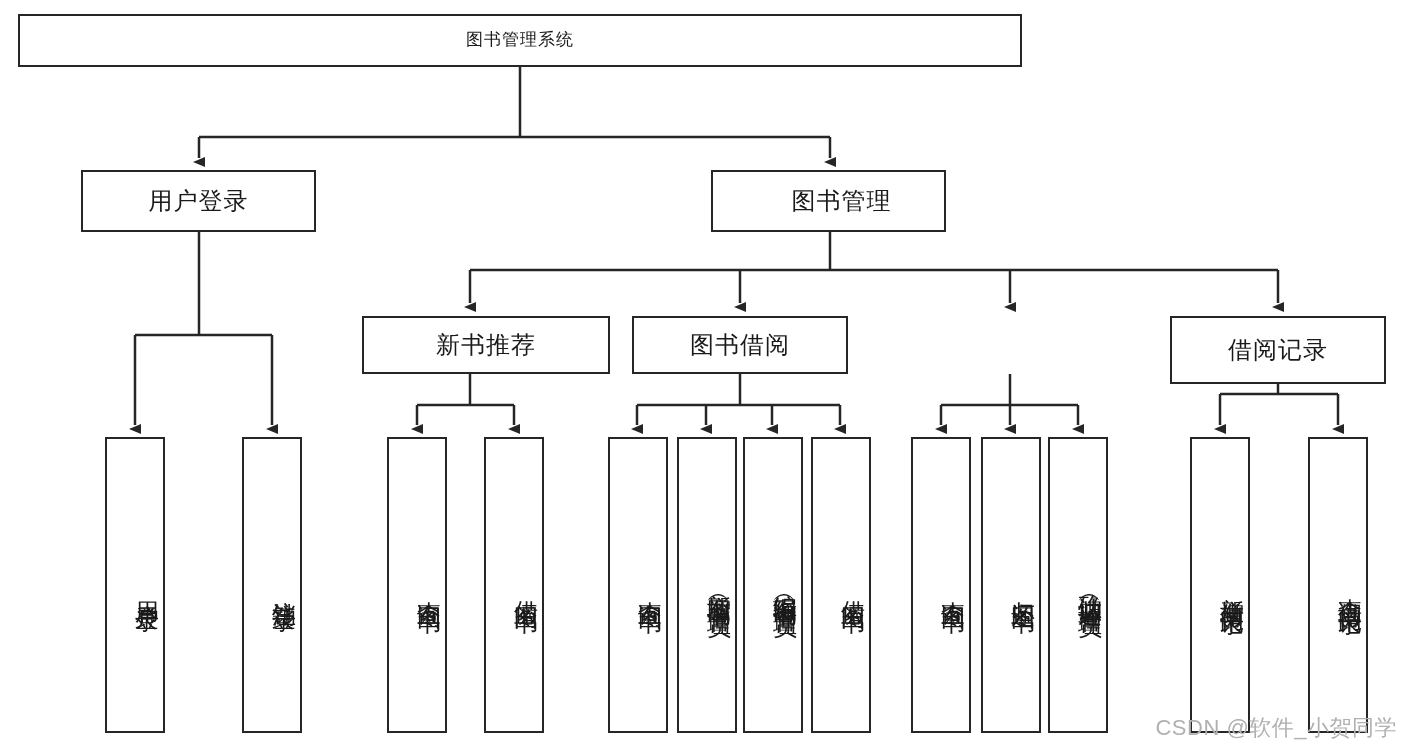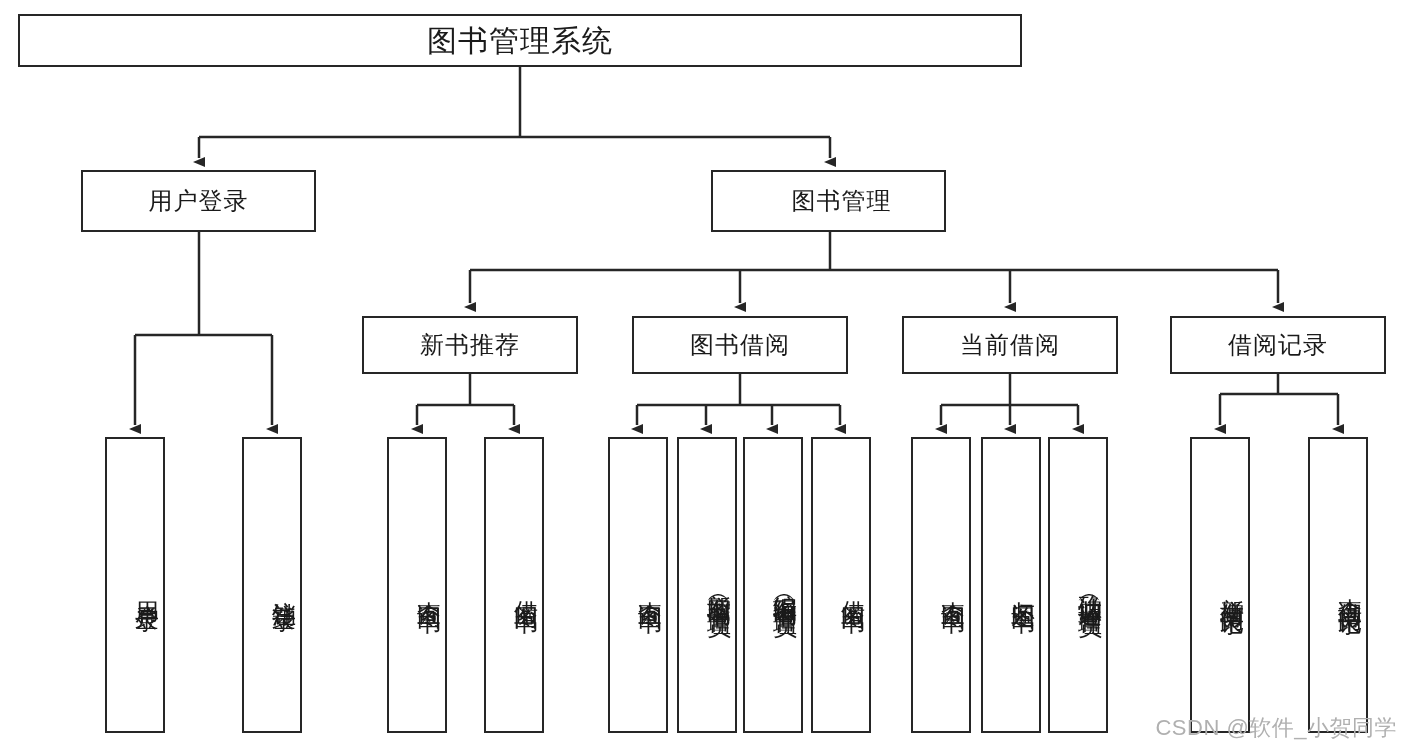--- a/index.html
+++ b/index.html
@@ -34,21 +34,21 @@
     align-items: center;
     justify-content: center;
     color: #1a1a1a;
   }
   .node.horiz {
     font-size: 24px;
     letter-spacing: 1px;
     line-height: 1.2;
   }
   .node.root {
-    font-size: 30px;
+    font-size: 17px;
   }
   .node.vert {
     writing-mode: vertical-rl;
     text-orientation: upright;
     font-size: 24px;
     letter-spacing: 3px;
     padding-top: 6px;
     align-items: flex-start;
     justify-content: center;
     white-space: nowrap;
@@ -126,30 +126,27 @@
     <span>图书管理系统</span>
   </div>
 
   <div class="node horiz" style="left:81px; top:170px; width:235px; height:62px;">
     <span>用户登录</span>
   </div>
   <div class="node horiz" style="left:711px; top:170px; width:235px; height:62px;padding-left:26px;">
     <span>图书管理</span>
   </div>
 
-  <div class="node horiz" style="left:362px; top:316px; width:216px; height:58px;">
+  <div class="node horiz" style="left:362px; top:316px; width:248px; height:58px;">
     <span>新书推荐</span>
   </div>
   <div class="node horiz" style="left:632px; top:316px; width:216px; height:58px;">
     <span>图书借阅</span>
   </div>
-  <div class="node horiz" style="left:902px; top:316px; width:216px; height:58px;">
-    <span>当前借阅</span>
-  </div>
-  <div class="node horiz" style="left:1170px; top:316px; width:216px; height:58px;">
+  <div class="node horiz" style="left:1170px; top:316px; width:216px; height:68px;">
     <span>借阅记录</span>
   </div>
 
   <div class="node vert" style="left:105px; top:437px; width:60px; height:296px;">
     <span>用户登录</span>
   </div>
   <div class="node vert" style="left:242px; top:437px; width:60px; height:296px;">
     <span>注销登录</span>
   </div>
 

